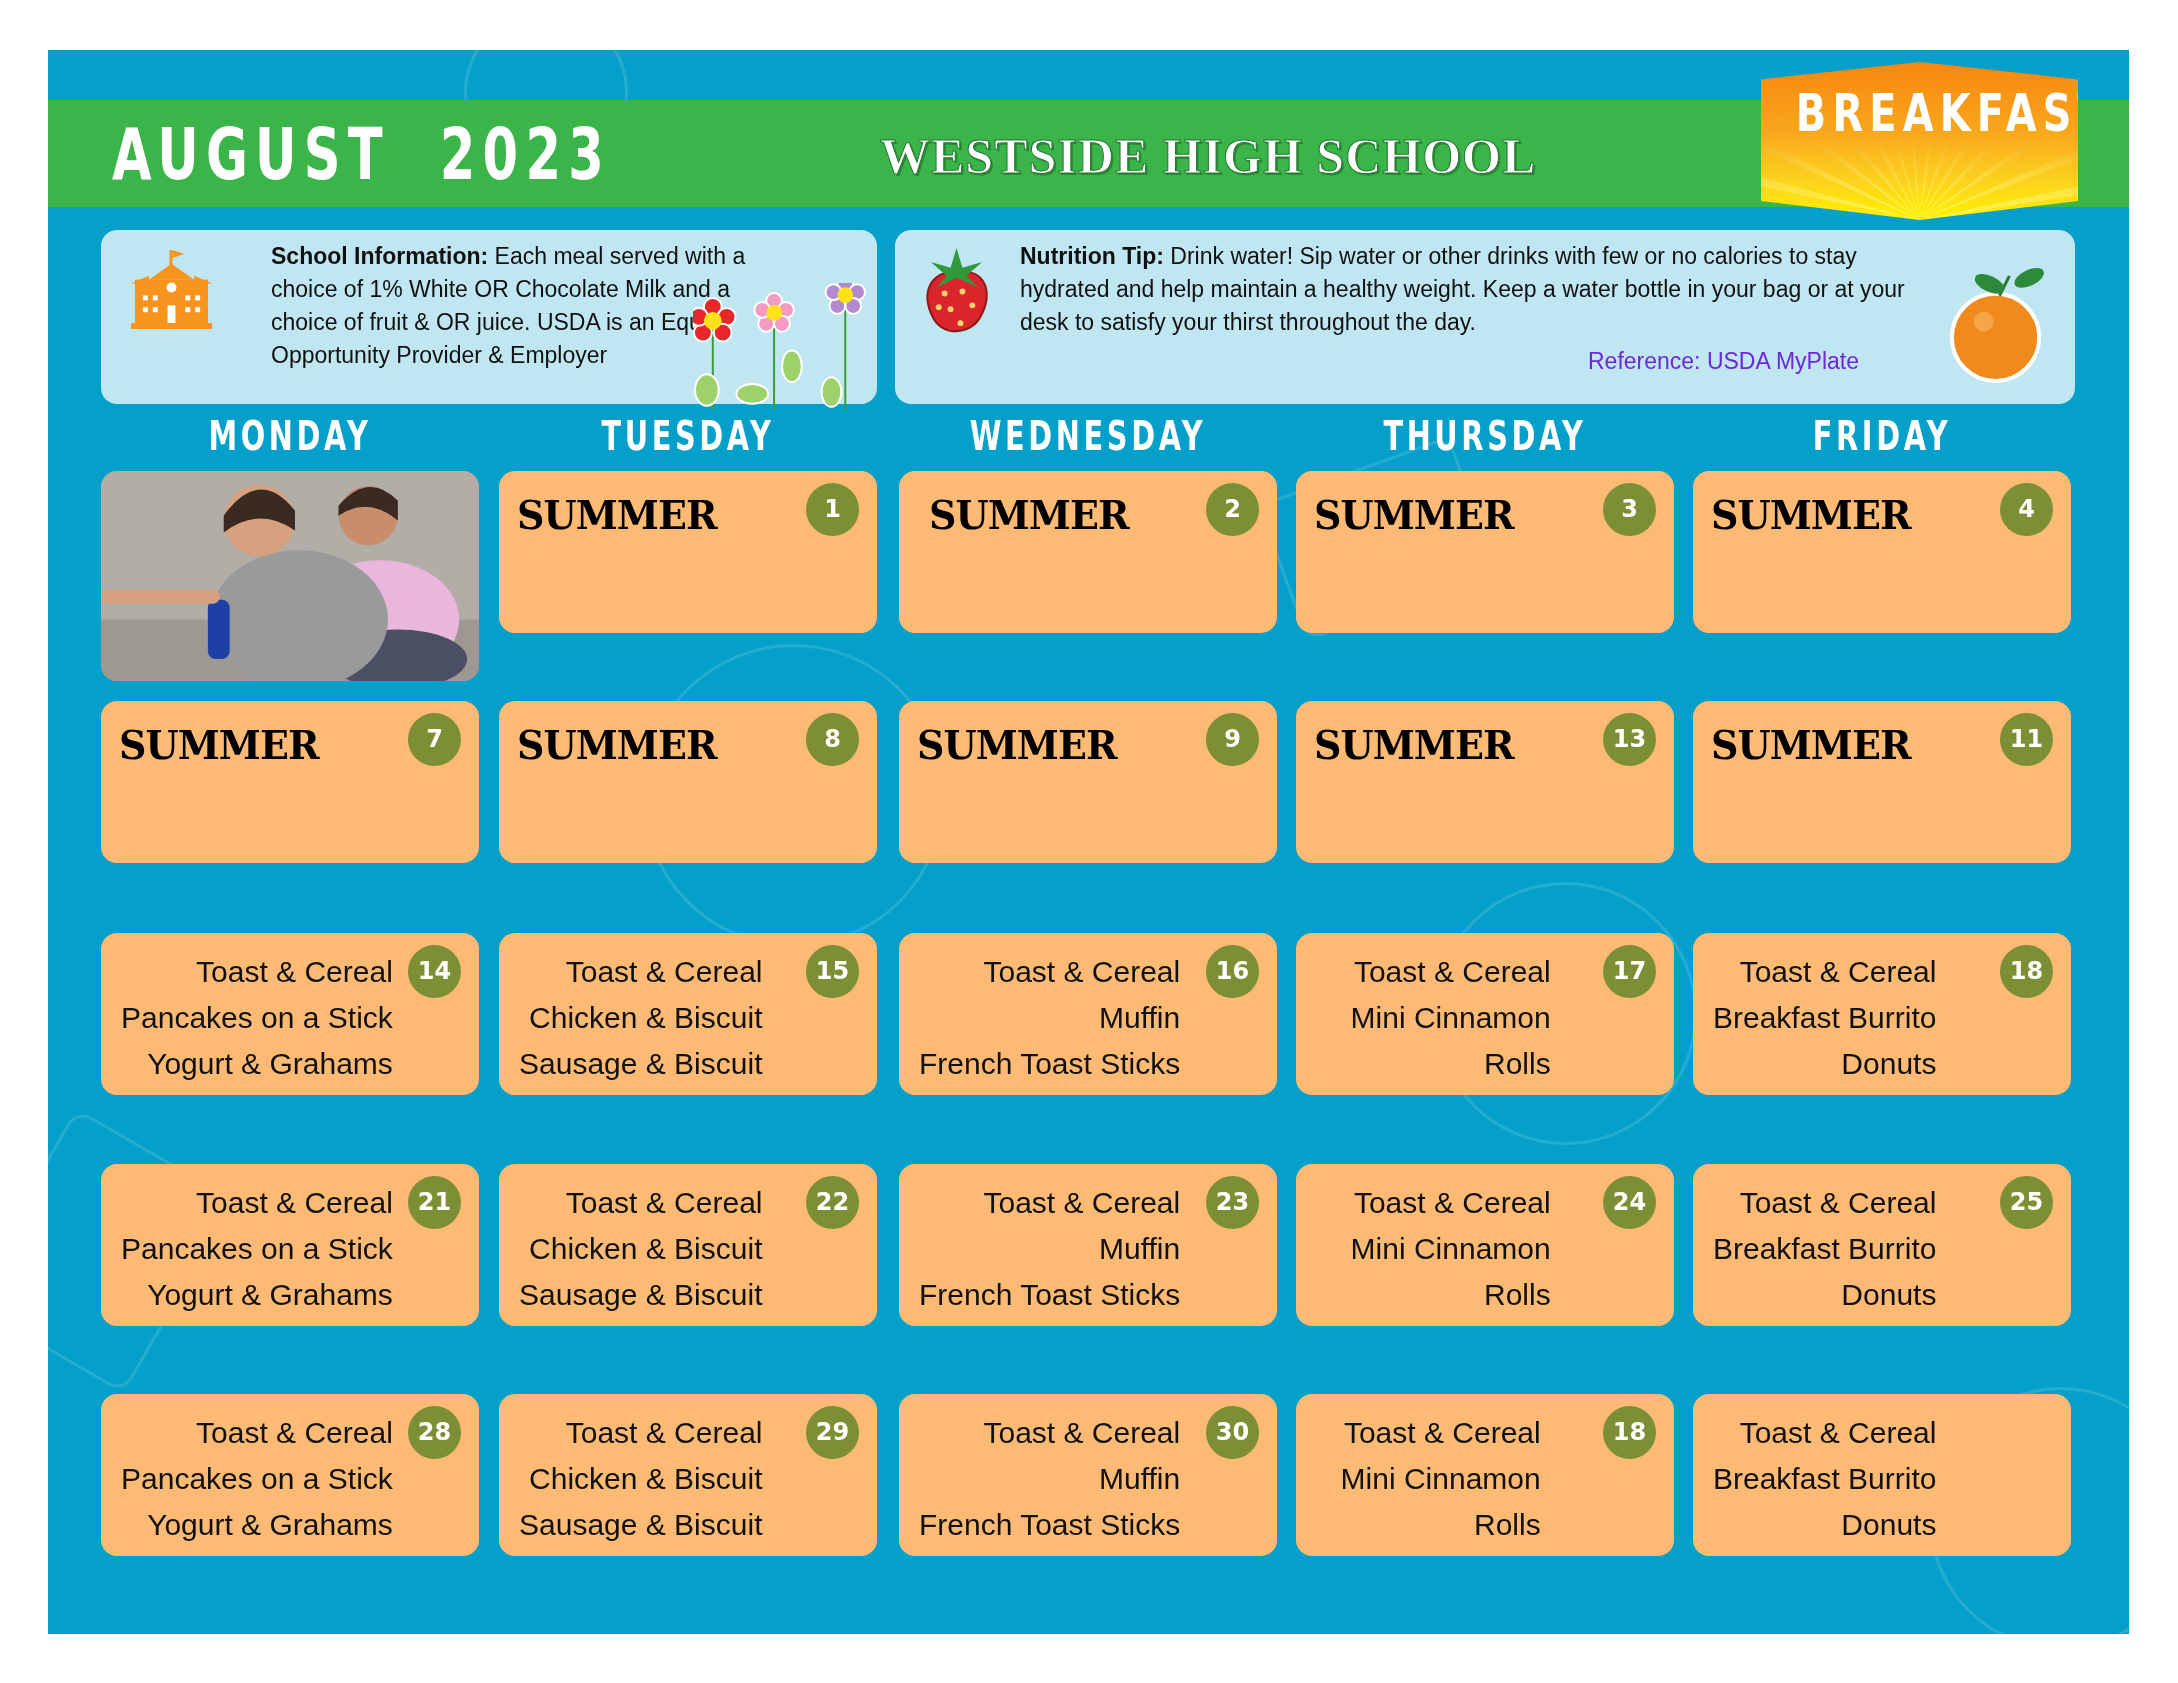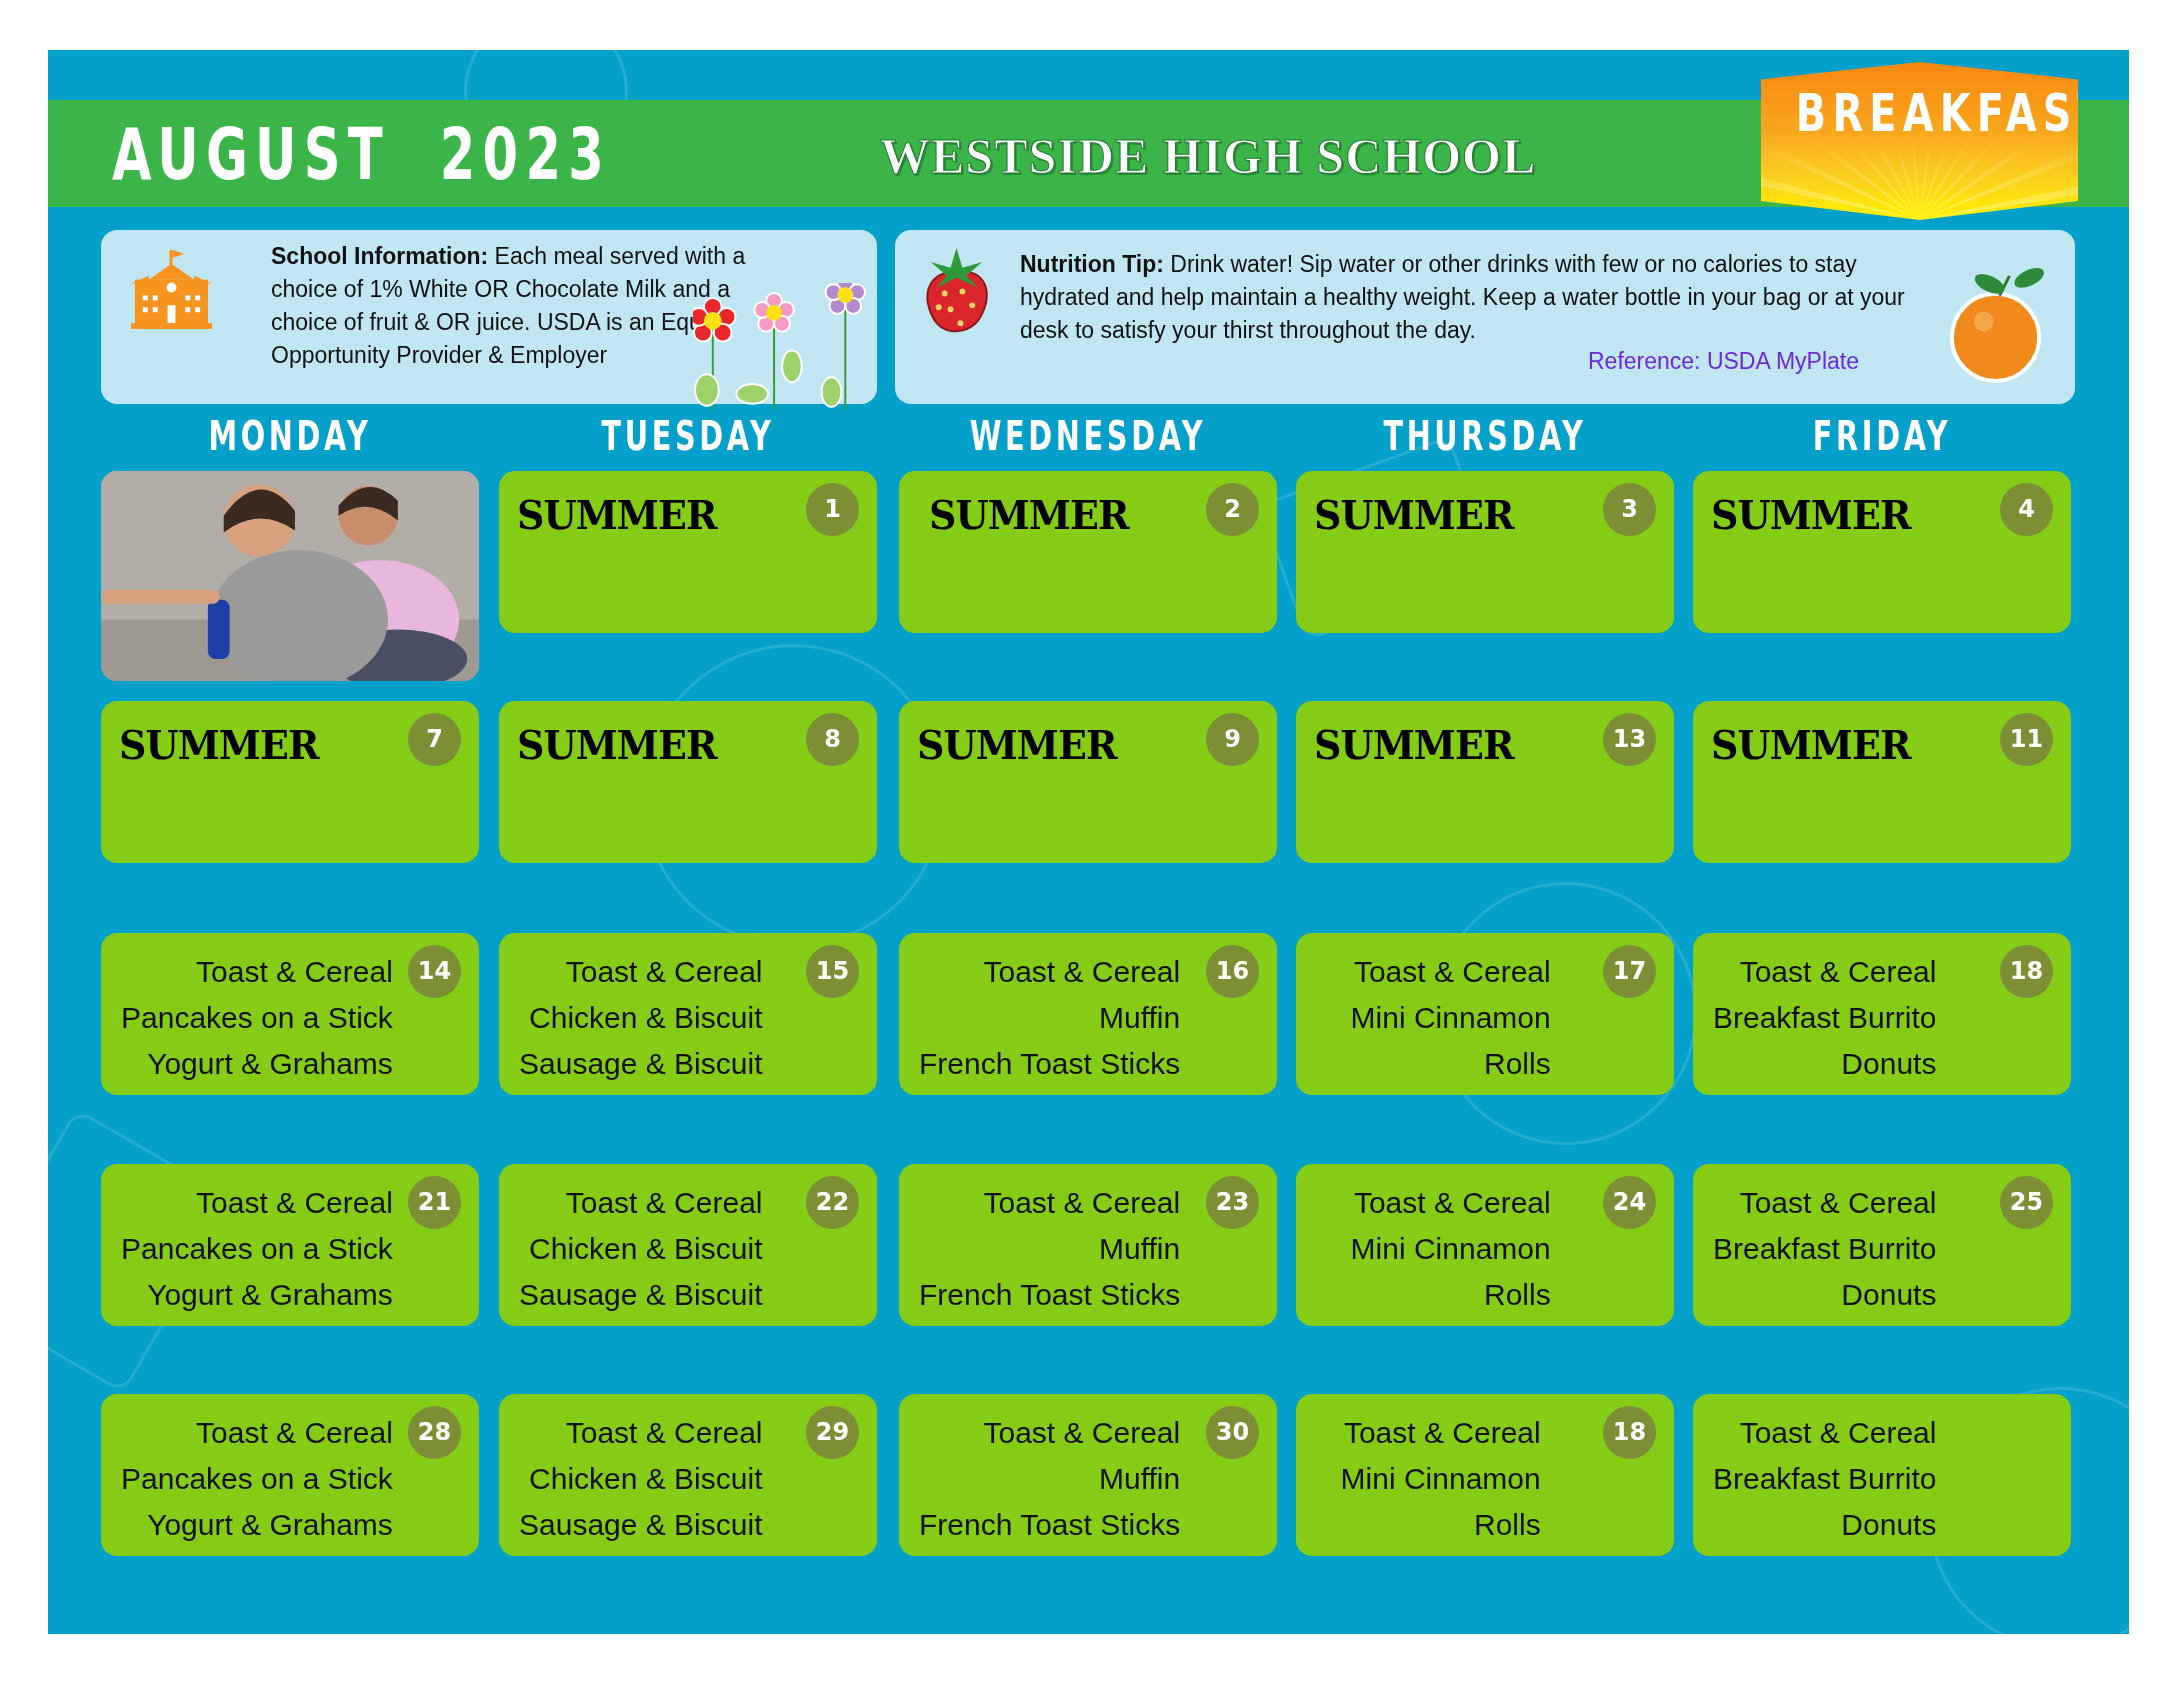--- a/index.html
+++ b/index.html
@@ -11,29 +11,29 @@
   .month { position:absolute; left:64px; top:61px; color:#fff; font-family:"DejaVu Sans", sans-serif; font-weight:bold; font-size:71px; letter-spacing:10px; transform:scaleX(0.72); transform-origin:left center; white-space:pre; line-height:87px; }
   .school { position:absolute; left:832px; top:77px; width:792px; color:#fff; font-family:"Liberation Serif", serif; font-weight:bold; font-size:50px; letter-spacing:1px; -webkit-text-stroke:1px #1f7a2c; text-shadow:2px 2px 0 #2a8a36; line-height:59px; }
   .badge { position:absolute; left:1713px; top:12px; width:317px; height:158px; clip-path:polygon(0 11%, 50% 0, 100% 11%, 100% 88%, 50% 100%, 0 88%); background:linear-gradient(180deg,#f7870f 0%, #f9a81d 45%, #fcd21f 75%, #fff200 100%); }
   .badge-rays { position:absolute; left:0; top:0; width:100%; height:100%; background:repeating-conic-gradient(from 270deg at 50% 100%, rgba(255,250,150,0.55) 0deg 3deg, rgba(255,255,255,0) 3deg 12deg); -webkit-mask:linear-gradient(180deg, transparent 50%, #000 100%); mask:linear-gradient(180deg, transparent 50%, #000 100%); }
   .badge-text { position:absolute; left:0; top:22px; width:100%; text-align:center; color:#fff; font-family:"DejaVu Sans", sans-serif; font-weight:bold; font-size:51px; letter-spacing:8px; transform:scaleX(0.78); line-height:59px; }
   .info { position:absolute; background:#c0e6f2; border-radius:16px; }
   .info1 { left:53px; top:180px; width:776px; height:174px; }
   .info2 { left:847px; top:180px; width:1180px; height:174px; }
   .info-text { position:absolute; font-family:"Liberation Sans", sans-serif; color:#111; font-size:23px; line-height:33px; }
   .info1 .info-text { left:170px; top:10px; width:515px; }
-  .info2 .info-text { left:125px; top:18px; width:891px; }
+  .info2 .info-text { left:125px; top:10px; width:891px; }
   .info-text b { font-weight:bold; }
   .ref { position:absolute; right:216px; top:115px; font-size:23px; color:#6d28d9; }
   .school-icon { position:absolute; left:30px; top:20px; width:81px; height:79px; }
   .flowers { position:absolute; left:592px; top:53px; width:178px; height:127px; }
   .strawberry { position:absolute; left:22px; top:14px; width:79px; height:99px; }
   .orange { position:absolute; right:22px; top:36px; width:109px; height:119px; }
   .dayhdr { position:absolute; top:362px; width:378px; text-align:center; color:#fff; font-family:"DejaVu Sans", sans-serif; font-weight:bold; font-size:40px; letter-spacing:5px; line-height:48px; transform:scaleX(0.72); }
-  .cell { position:absolute; width:378px; height:162px; background:#84cc16; border-radius:16px; overflow:hidden; }
+  .cell { position:absolute; width:378px; height:162px; background:#fdba74; border-radius:16px; overflow:hidden; }
   .daynum { position:absolute; right:18px; top:12px; width:53px; height:53px; border-radius:50%; background:#7c8f35; color:#fff; font-family:"DejaVu Sans", sans-serif; font-weight:bold; font-size:24px; line-height:53px; text-align:center; }
   .summer { position:absolute; left:18px; top:20px; font-family:"DejaVu Serif", serif; font-weight:bold; font-size:40px; color:#000; letter-spacing:-1px; transform:scaleX(0.95); transform-origin:left; line-height:48px; }
   .menu { position:absolute; left:20px; top:16px; list-style:none; margin:0; padding:0; font-family:"Liberation Sans", sans-serif; font-size:30px; color:#111; }
   .menu li { height:46px; line-height:46px; white-space:pre;text-align:right; }
   .menu li.indent { padding-left:8px; }
   .menu li.right { padding-left:168px; }
   .photo { position:absolute; width:378px; height:210px; border-radius:16px; overflow:hidden; background:linear-gradient(180deg,#b8b3ad 0%, #a8a39d 60%, #97928c 100%); }
 </style>
 </head>
 <body>

